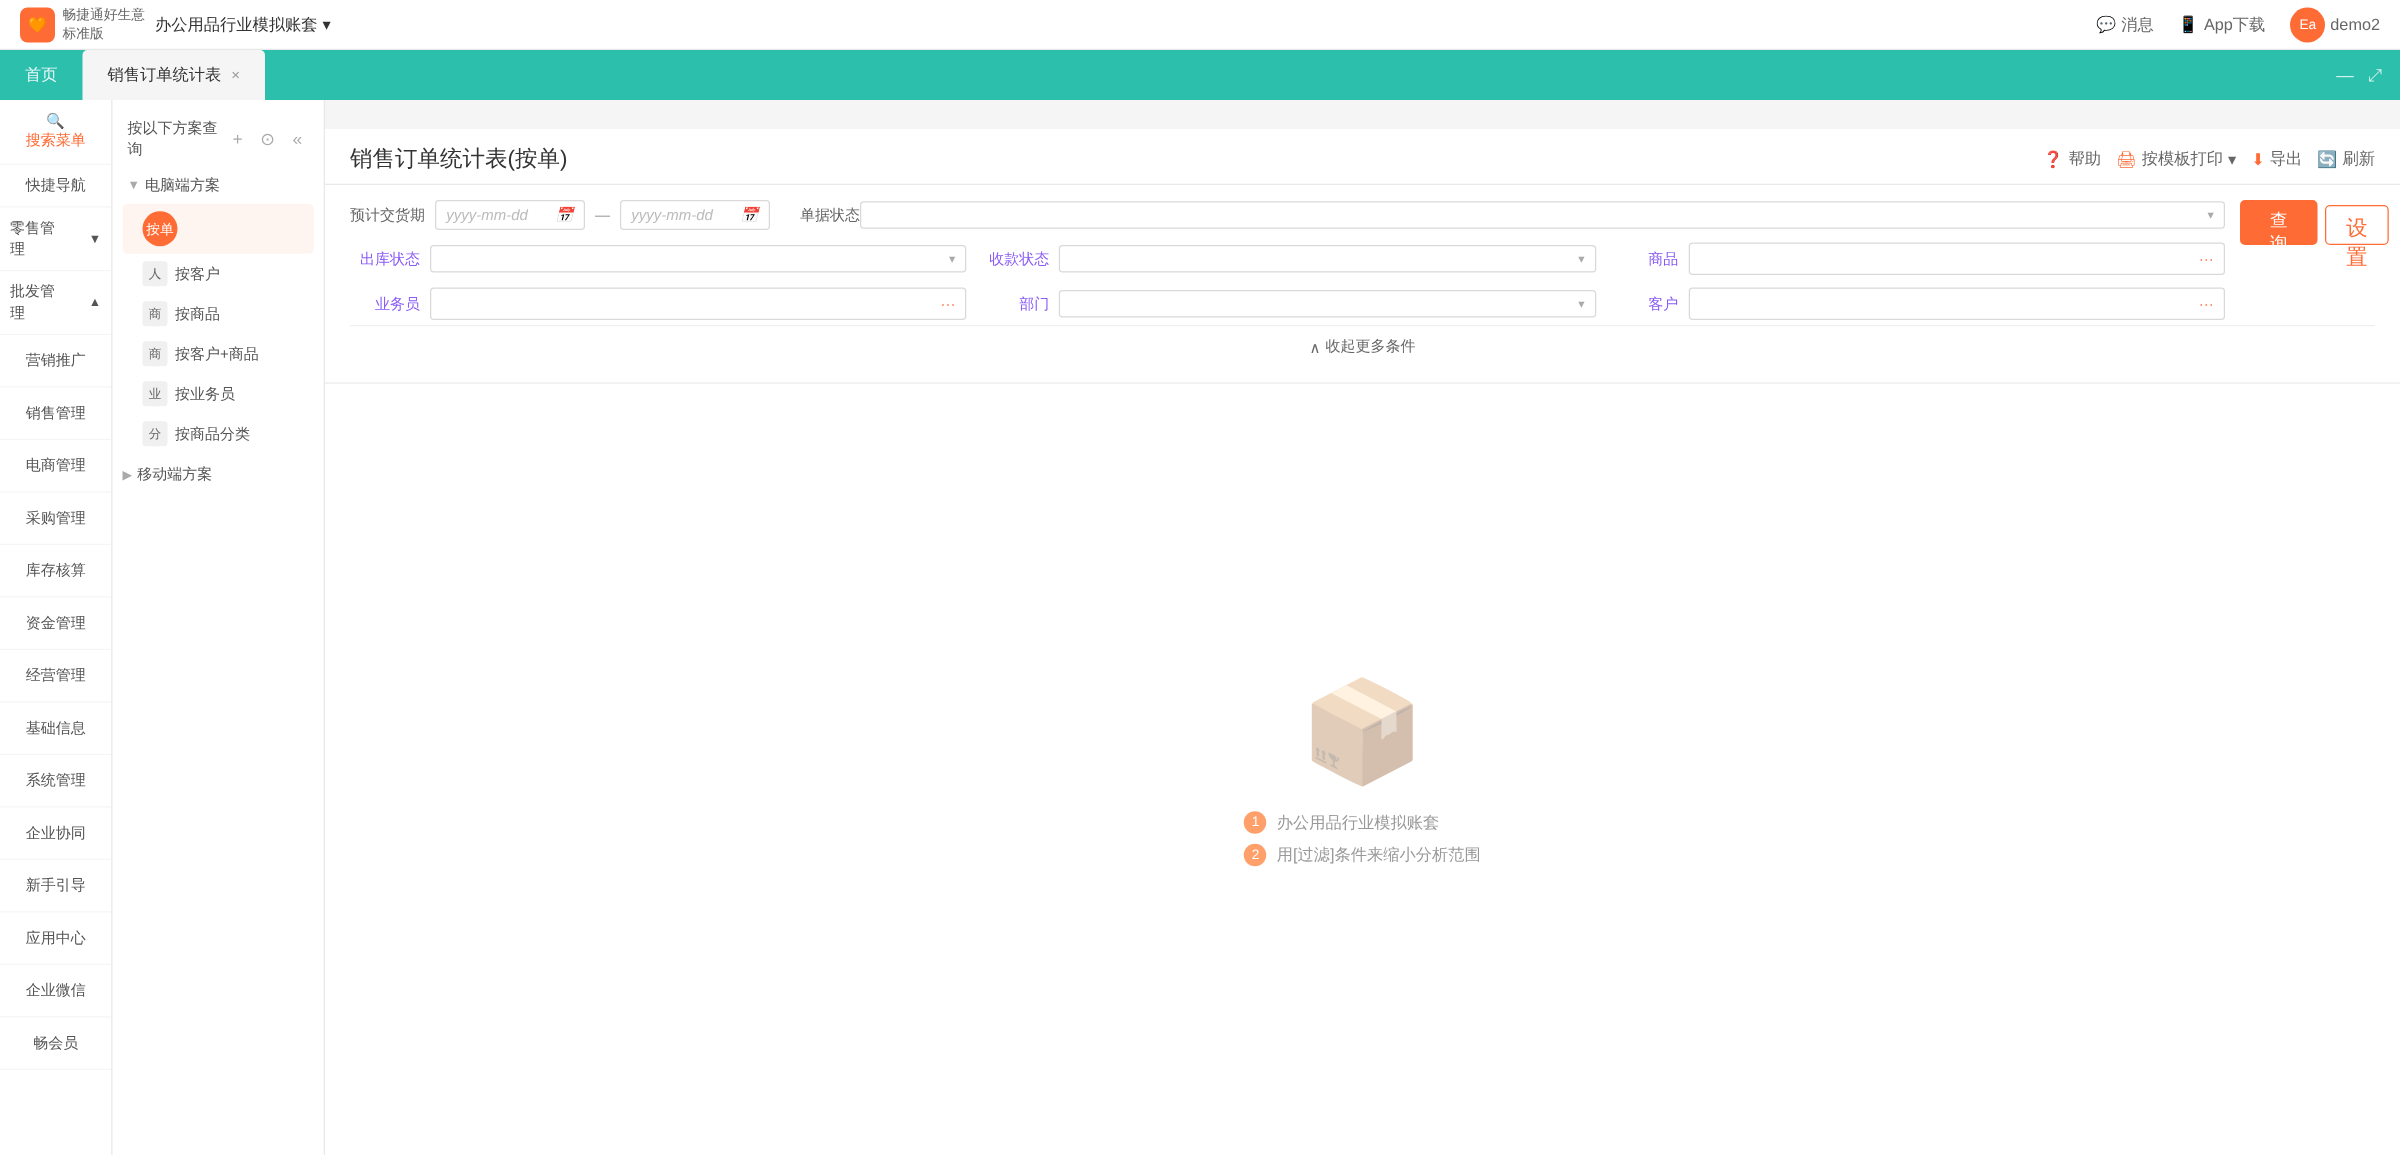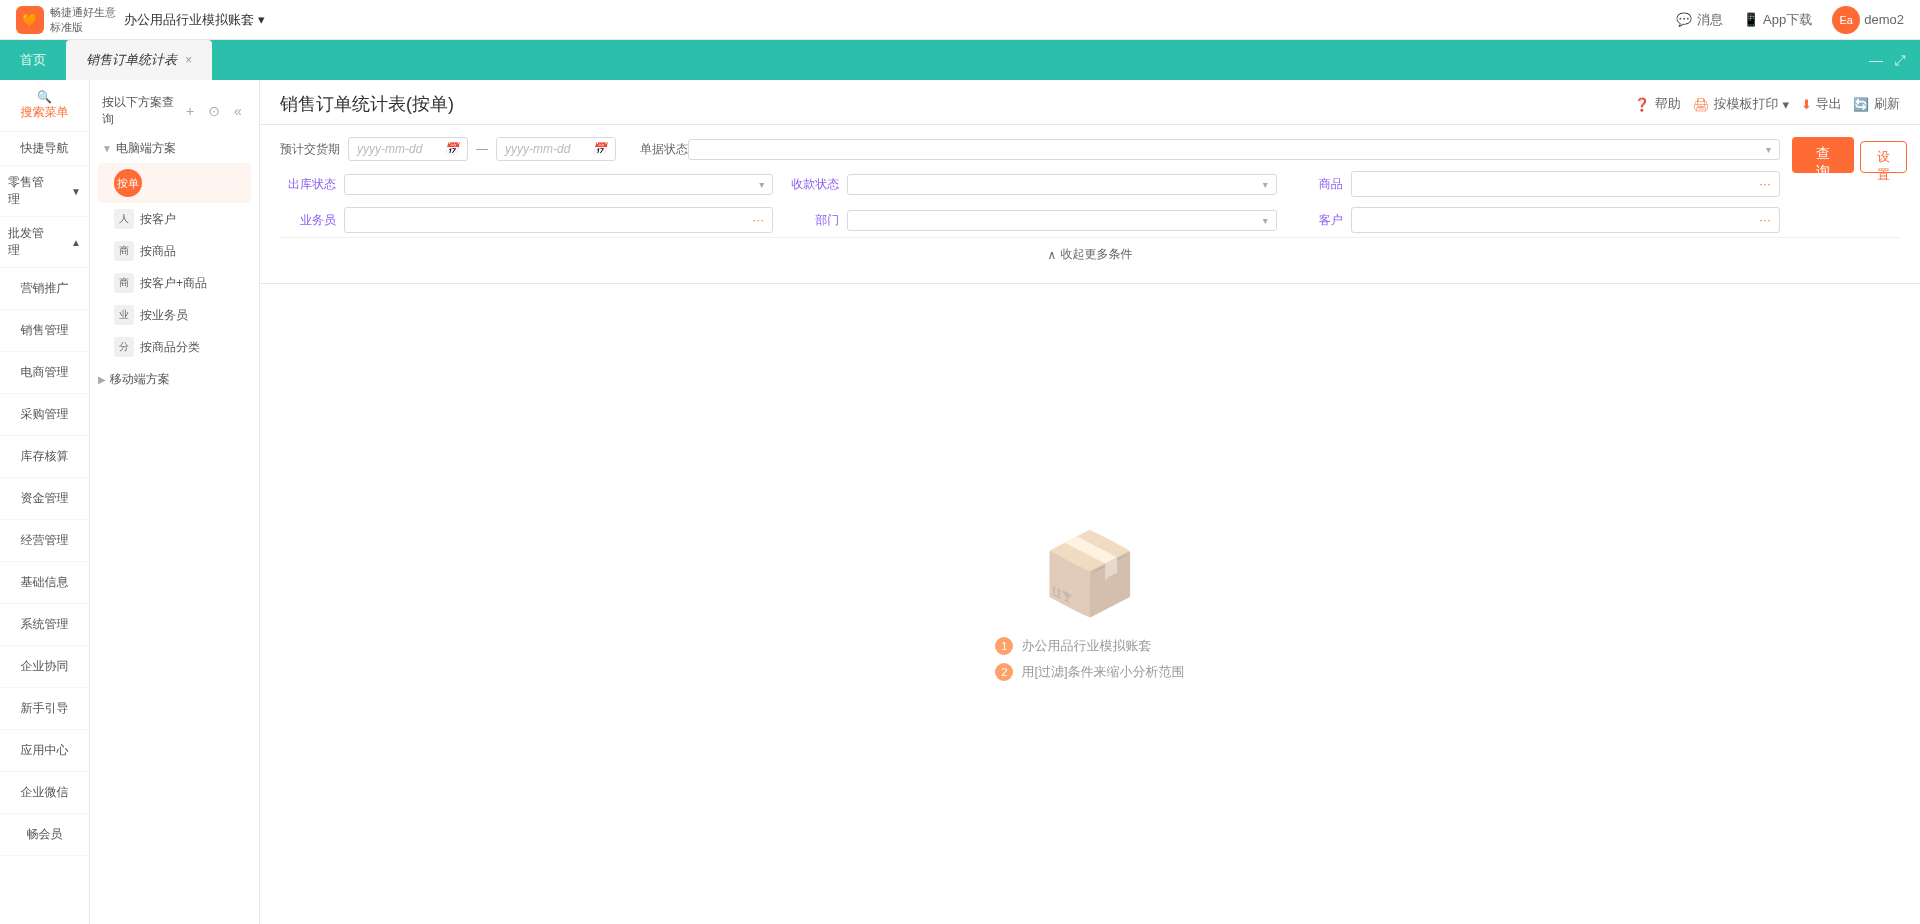--- a/index.html
+++ b/index.html
@@ -12,21 +12,21 @@
     .logo-icon { width: 28px; height: 28px; background: #ff6b35; border-radius: 6px; display: flex; align-items: center; justify-content: center; color: #fff; font-size: 12px; font-weight: bold; }
     .logo-text { font-size: 11px; color: #666; line-height: 1.3; }
     .company-selector { display: flex; align-items: center; gap: 4px; color: #333; font-size: 13px; cursor: pointer; }
     .top-bar-right { display: flex; align-items: center; gap: 20px; }
     .top-right-item { display: flex; align-items: center; gap: 4px; color: #666; font-size: 13px; cursor: pointer; }
     .avatar { width: 28px; height: 28px; border-radius: 50%; background: #ff6b35; display: flex; align-items: center; justify-content: center; color: #fff; font-size: 11px; }
 
     
     .nav-tabs { height: 40px; background: #2bbfac; display: flex; align-items: center; padding: 0 0; flex-shrink: 0; }
     .nav-tab { height: 40px; padding: 0 20px; display: flex; align-items: center; cursor: pointer; color: #fff; font-size: 13px; position: relative; }
-    .nav-tab.active { background: #f5f5f5; color: #333; border-radius: 4px 4px 0 0; font-style: italic; }
+    .nav-tab.active { background: #f5f5f5; color: #333; border-radius: 4px 4px 0 0; }
     .nav-tab .close-btn { margin-left: 8px; color: #999; font-size: 12px; }
     .nav-tab-home { background: transparent; color: rgba(255,255,255,0.9); }
     .window-controls { margin-left: auto; display: flex; align-items: center; gap: 8px; padding-right: 12px; }
     .win-btn { width: 16px; height: 16px; display: flex; align-items: center; justify-content: center; cursor: pointer; color: rgba(255,255,255,0.8); font-size: 14px; }
 
     
     .main-layout { display: flex; flex: 1; overflow: hidden; }
 
     
     .sidebar { width: 90px; background: #fff; border-right: 1px solid #e8e8e8; display: flex; flex-direction: column; overflow-y: auto; flex-shrink: 0; }
@@ -49,21 +49,21 @@
     .scheme-section-header .arrow { font-size: 10px; color: #aaa; }
     .scheme-section-title { font-size: 12px; color: #555; }
     .scheme-item { display: flex; align-items: center; gap: 6px; padding: 6px 16px; cursor: pointer; font-size: 12px; color: #555; border-radius: 4px; }
     .scheme-item.active { background: #fff5f0; color: #ff6b35; }
     .scheme-item-active-dot { width: 28px; height: 28px; background: #ff6b35; border-radius: 50%; display: flex; align-items: center; justify-content: center; color: #fff; font-size: 11px; margin-right: 2px; }
     .scheme-item-icon { width: 20px; height: 20px; background: #f0f0f0; border-radius: 3px; display: flex; align-items: center; justify-content: center; font-size: 10px; color: #666; }
     .mobile-section { padding: 4px 8px; display: flex; align-items: center; gap: 4px; font-size: 12px; color: #555; cursor: pointer; margin-top: 4px; }
     .mobile-section .arrow { font-size: 10px; color: #aaa; }
 
     
-    .main-content { flex: 1; display: flex; flex-direction: column; overflow: hidden; }
+    .main-content { flex: 1; display: flex; flex-direction: column; overflow: hidden; margin-top: 23px; }
 
     
     .page-header { background: #fff; padding: 12px 20px 8px; border-bottom: 1px solid #e8e8e8; display: flex; align-items: center; justify-content: space-between; flex-shrink: 0; }
     .page-title { font-size: 18px; font-weight: 500; color: #333; }
     .page-actions { display: flex; align-items: center; gap: 12px; }
     .page-action-item { display: flex; align-items: center; gap: 4px; color: #666; font-size: 13px; cursor: pointer; }
     .page-action-item .icon { color: #ff6b35; }
 
     
     .filter-area { background: #fff; padding: 12px 20px; border-bottom: 1px solid #e8e8e8; flex-shrink: 0; }
@@ -75,21 +75,21 @@
     .date-input { border: 1px solid #d9d9d9; border-radius: 3px; padding: 4px 8px; font-size: 12px; color: #bbb; width: 120px; display: flex; align-items: center; justify-content: space-between; font-style: italic; }
     .date-sep { color: #999; font-size: 12px; }
     .select-control { border: 1px solid #d9d9d9; border-radius: 3px; padding: 4px 8px; font-size: 12px; color: #555; min-width: 160px; display: flex; align-items: center; justify-content: space-between; cursor: pointer; background: #fff; }
     .select-control .arrow { color: #aaa; font-size: 10px; }
     .filter-item { display: flex; align-items: center; }
     .filter-item-label { font-size: 12px; color: #8b5cf6; white-space: nowrap; min-width: 56px; text-align: right; margin-right: 8px; }
     .filter-input { flex: 1; border: 1px solid #d9d9d9; border-radius: 3px; padding: 5px 8px; font-size: 12px; color: #bbb; display: flex; align-items: center; justify-content: space-between; }
     .filter-input .more-btn { color: #ff6b35; font-size: 12px; cursor: pointer; }
     .collapse-bar { display: flex; align-items: center; justify-content: center; padding: 8px; color: #666; font-size: 12px; cursor: pointer; gap: 4px; border-top: 1px solid #f0f0f0; margin-top: 4px; }
     .query-btn { background: #ff6b35; color: #fff; border: none; border-radius: 4px; padding: 8px 24px; font-size: 14px; cursor: pointer; height: 36px; }
-    .setting-btn { background: #fff; color: #ff6b35; border: 1px solid #ff6b35; border-radius: 4px; padding: 6px 16px; font-size: 13px; cursor: pointer; height: 32px; }
+    .setting-btn { background: #fff; color: #ff6b35; border: 1px solid #ff6b35; border-radius: 4px; padding: 6px 16px; font-size: 17px; cursor: pointer; height: 32px; }
 
     
     .empty-state { flex: 1; display: flex; flex-direction: column; align-items: center; justify-content: center; background: #fff; gap: 16px; }
     .empty-tips { display: flex; flex-direction: column; gap: 8px; }
     .empty-tip { display: flex; align-items: center; gap: 8px; font-size: 13px; color: #999; }
     .tip-num { width: 18px; height: 18px; border-radius: 50%; background: #ff9f6a; color: #fff; display: flex; align-items: center; justify-content: center; font-size: 11px; flex-shrink: 0; }
 
     
     .filter-top-row { display: flex; align-items: flex-start; gap: 0; width: 100%; }
     .filter-left { flex: 1; }

